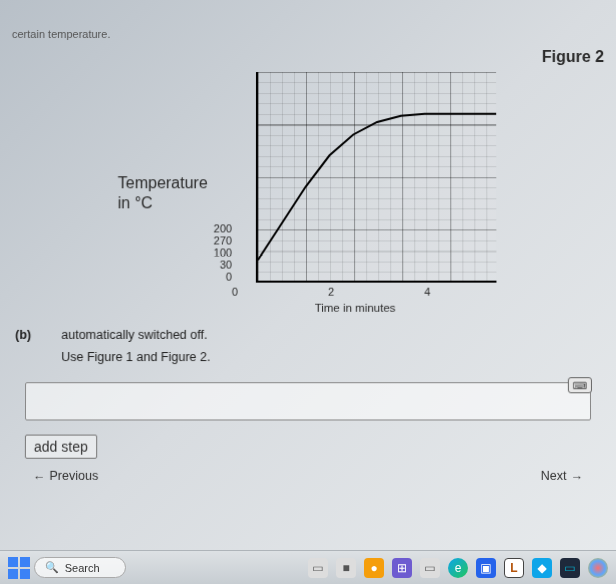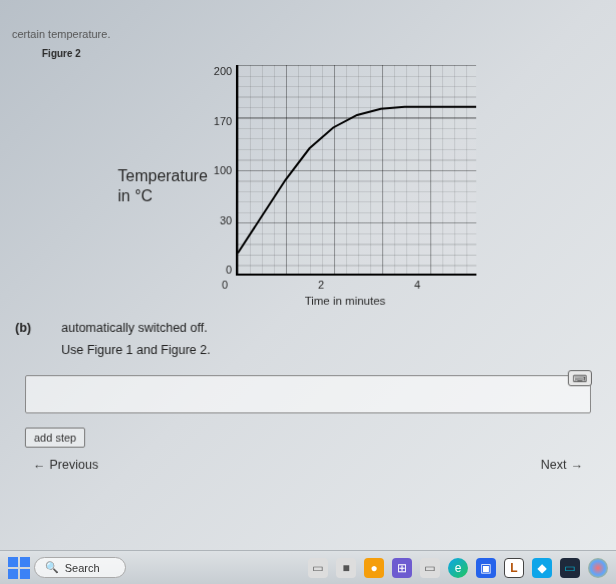--- a/index.html
+++ b/index.html
@@ -22,23 +22,23 @@
     color: #555;
     margin-bottom: 8px;
     margin-top: 24px;
   }
   .intro {
     font-size: 12.5px;
     color: #222;
     margin-bottom: 10px;
   }
   .fig-title {
-    text-align: left;
+    text-align: right;
     font-weight: bold;
-    font-size: 10px;
+    font-size: 16px;
     margin: 6px 0 6px 30px;
   }
   .chart-wrap {
     position: relative;
     width: 380px;
     margin: 0 auto 12px auto;
     display: flex;
     align-items: center;
   }
   .yaxis-label {
@@ -46,23 +46,23 @@
     line-height: 1.25;
     text-align: left;
     margin-right: 6px;
     min-width: 72px;
   }
   .chart-col { display:flex; flex-direction:column; align-items:center; }
   .plot-row { display:flex; align-items:stretch; }
   .yticks {
     display:flex;
     flex-direction:column;
-    justify-content:space-between;
+    justify-content:flex-end;
     align-items:flex-end;
-    padding-right:4px;
+    padding-right:24px;
     font-size:11px;
     height: 210px;
   }
   .plot {
     position:relative;
     width: 240px;
     height: 210px;
     border-left: 2px solid #000;
     border-bottom: 2px solid #000;
     background:
@@ -110,21 +110,21 @@
     right:-2px; top:-6px;
     width:24px; height:16px;
     border:1px solid #666;
     border-radius:3px;
     background: #e8e8e8;
     display:flex; align-items:center; justify-content:center;
   }
   .kb-icon::before { content:"⌨"; font-size:10px; color:#444; }
   .add-step {
     margin: 6px 0 8px 14px;
-    font-size: 11px;
+    font-size: 14px;
     color:#333;
     border:1px solid #777;
     background: rgba(255,255,255,0.45);
     padding: 3px 8px;
     border-radius:2px;
     cursor:pointer;
   }
   .nav-row {
     display:flex;
     justify-content:space-between;
@@ -191,21 +191,21 @@
 
   <div class="chart-wrap">
     <div class="yaxis-label">
       <span>Temperature</span><br>
       <span>in °C</span>
     </div>
     <div class="chart-col">
       <div class="plot-row">
         <div class="yticks">
           <span>200</span>
-          <span>170</span>
+          <span>270</span>
           <span>100</span>
           <span>30</span>
           <span>0</span>
         </div>
         <div class="plot">
           <svg class="curve" viewBox="0 0 240 210" preserveAspectRatio="none">
             <path id="data-curve" fill="none" stroke="#000" stroke-width="2" d="M0.0 189.0 L24.0 152.3 L48.0 115.5 L72.0 84.0 L96.0 63.0 L120.0 50.4 L144.0 44.1 L168.0 42.0 L192.0 42.0 L216.0 42.0 L240.0 42.0"></path>
           </svg>
         </div>
       </div>

